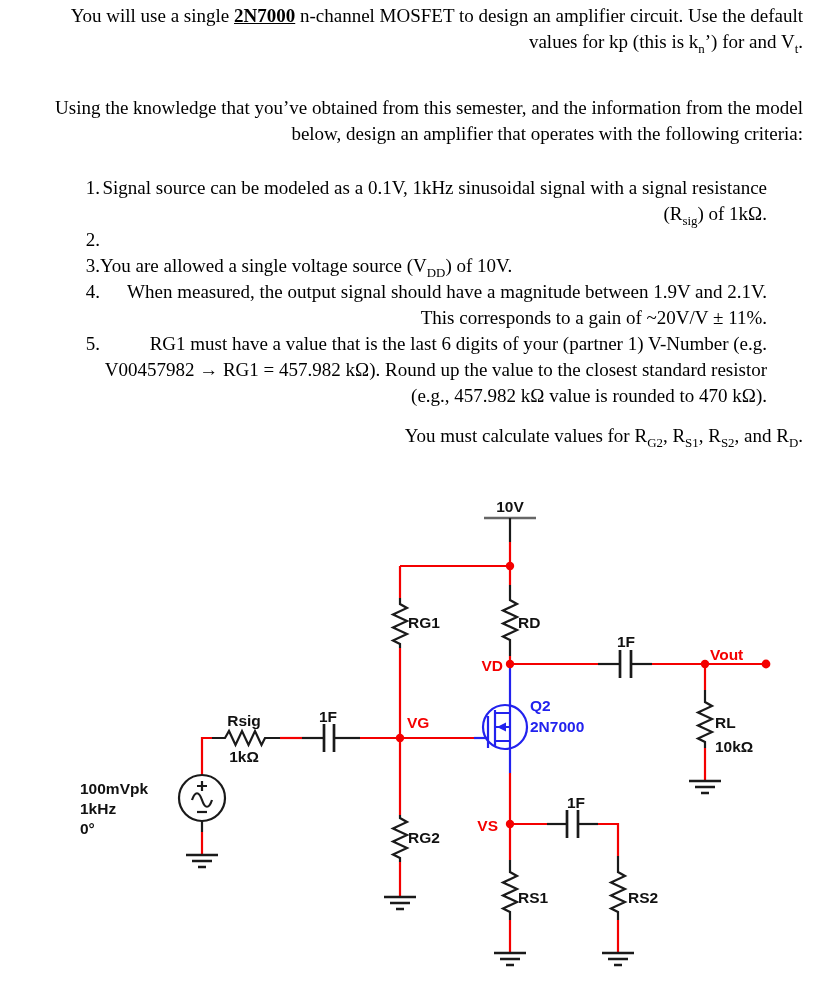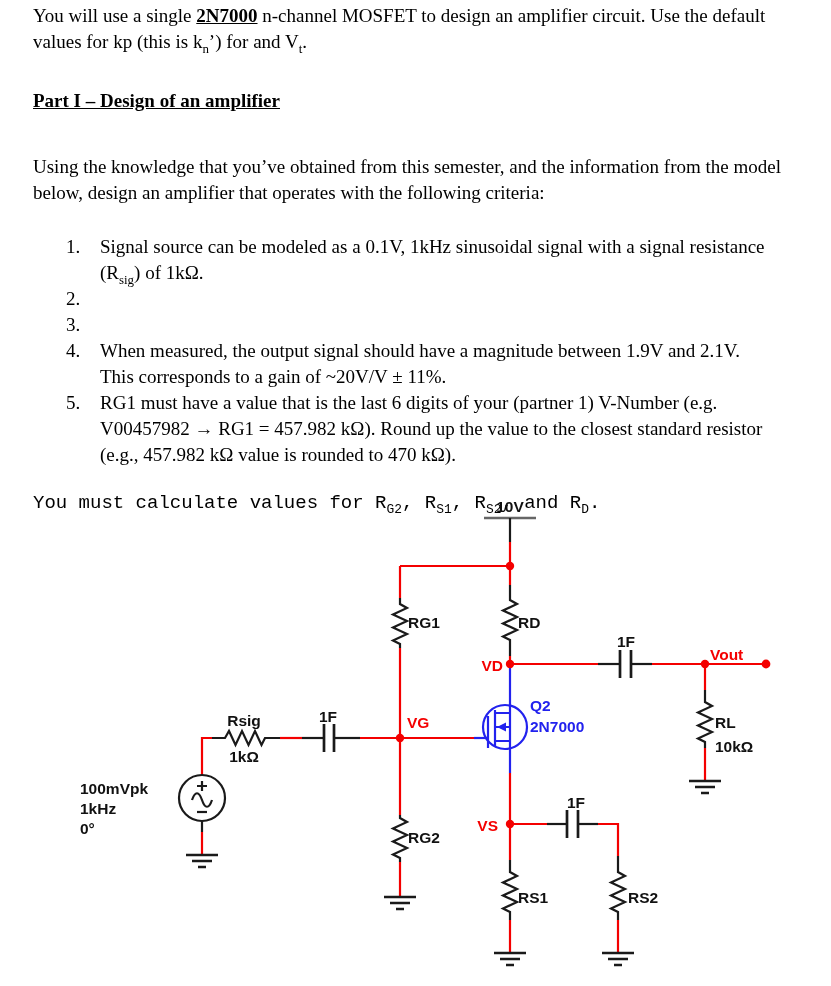--- a/index.html
+++ b/index.html
@@ -1,28 +1,28 @@
 <!DOCTYPE html>
 <html><head>
 <meta charset="utf-8">
 <style>
   html,body { margin:0; padding:0; background:#ffffff; }
   .page {
     position:relative; width:831px; height:986px; background:#fff;
     font-family:"Liberation Serif", serif; font-size:19px; line-height:26px;
-    color:#000; overflow:hidden;
+    color:#000; overflow:hidden;text-align:right;
   }
   .text-col { padding:3px 28px 0 33px; }
   .para { margin:0; }
   .heading { margin:33px 0 0 0; font-size:19px; font-weight:bold; }
   .heading .hu { text-decoration:underline; }
   .criteria { list-style:none; margin:28px 36px 0 33px; padding:0; }
   .crit { display:flex; }
   .crit .num { width:34px; flex:none; }
-  .calc { margin-top:22px;font-family:Liberation Mono, monospace; }
+  .calc { margin-top:14px; }
   sub { font-size:68%; line-height:0; }
   .sg-b { font-weight:bold; }
   .sg-u { text-decoration:underline; }
 
   svg.circuit { position:absolute; left:0; top:0; }
   .wr { stroke:#f40000; stroke-width:2.2; fill:none; }
   .wk { stroke:#1a1a1a; stroke-width:2.2; fill:none; }
   .wb { stroke:#2222ee; stroke-width:2.2; fill:none; }
   .plate { stroke-width:2.7; }
   .gnd { stroke:#1a1a1a; stroke-width:2.5; fill:none; }
@@ -31,33 +31,33 @@
   .clbl { font-family:"Liberation Sans", sans-serif; font-weight:bold; font-size:15.5px; fill:#111111; }
   .clbl.red { fill:#f40000; }
   .clbl.blue { fill:#2222ee; }
 </style>
 </head>
 <body>
 
 <div class="page">
   <div class="text-col">
     <p class="para"><span>You will use a single </span><span class="sg-b sg-u">2N7000</span><span> n-channel MOSFET to design an amplifier circuit. Use the default values for kp (this is k</span><sub>n</sub><span>’) for and V</span><sub>t</sub><span>.</span></p>
-    <h2 class="heading"><span class="hu">Part I – Design of an amplifier</span></h2>
     <p class="para" style="margin-top:40px">Using the knowledge that you’ve obtained from this semester, and the information from the model below, design an amplifier that operates with the following criteria:</p>
 
     <ol class="criteria">
       <li class="crit">
         <span class="num">1.</span>
         <span class="crit-text"><span>Signal source can be modeled as a 0.1V, 1kHz sinusoidal signal with a signal resistance (R</span><sub>sig</sub><span>) of 1kΩ.</span></span>
       </li>
       <li class="crit">
         <span class="num">2.</span>
       </li>
       <li class="crit">
         <span class="num">3.</span>
+        <span class="crit-text"><span>You are allowed a single voltage source (V</span><sub>DD</sub><span>) of 10V.</span></span>
       </li>
       <li class="crit">
         <span class="num">4.</span>
         <span class="crit-text"><span>When measured, the output signal should have a magnitude between 1.9V and 2.1V. This corresponds to a gain of ~20V/V ± 11%.</span></span>
       </li>
       <li class="crit">
         <span class="num">5.</span>
         <span class="crit-text"><span>RG1 must have a value that is the last 6 digits of your (partner 1) V-Number (e.g. V00457982 → RG1 = 457.982 kΩ). Round up the value to the closest standard resistor (e.g., 457.982 kΩ value is rounded to 470 kΩ).</span></span>
       </li>
     </ol>

